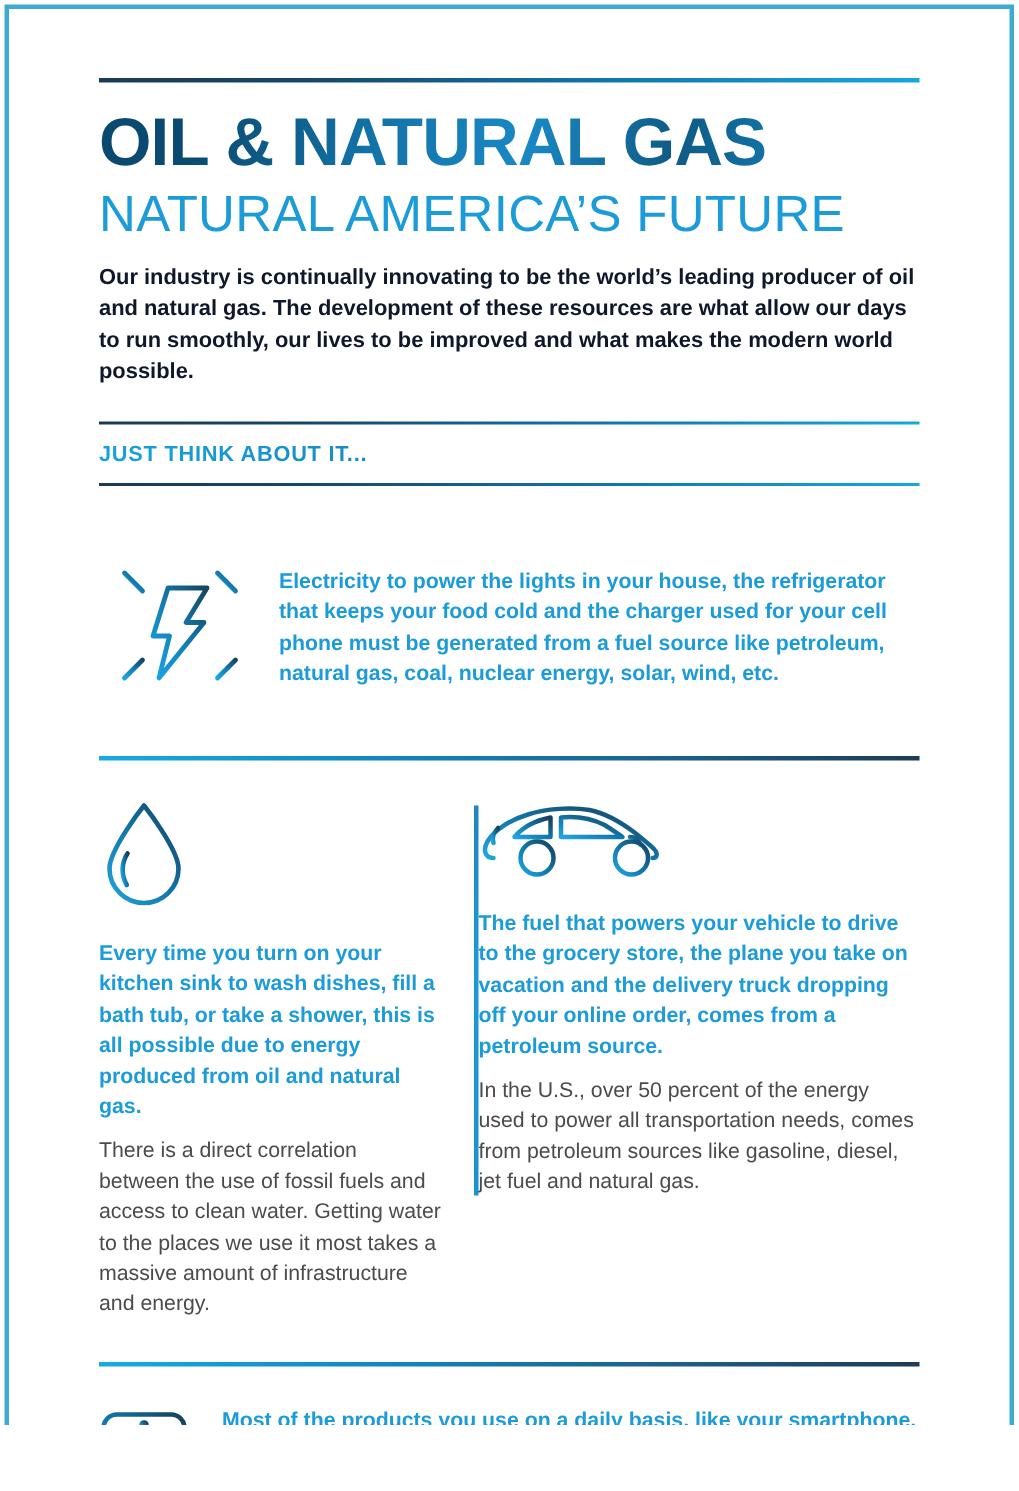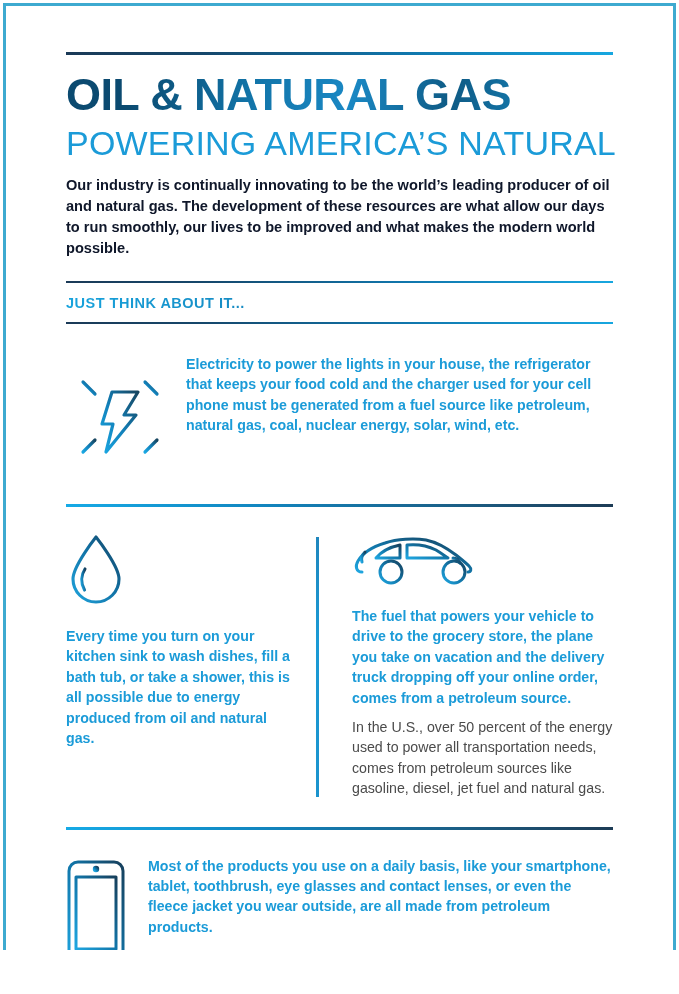--- a/index.html
+++ b/index.html
@@ -129,21 +129,21 @@
   
   .sec-electric {
     margin-top: 30px;
     display: flex;
     align-items: flex-start;
   }
   .sec-electric .icon-col {
     width: 120px;
     padding-top: 6px;
   }
-  .sec-electric .text-col { width: 427px; }
+  .sec-electric .text-col { width: 427px; margin-top: 24px; }
 
   .rule-2 { margin-top: 32px; }
 
   
   .two-col {
     margin-top: 26px;
     display: flex;
     position: relative;
   }
   .col-water {
@@ -153,21 +153,20 @@
   }
   .col-divider {
     width: 3px;
     background: linear-gradient(to bottom, #1f86bd 0%, #1a9ad5 40%, #1b93cd 100%);
     flex: 0 0 3px;
     margin-top: 4px;
     height: 260px;
   }
   .col-car {
     width: 294px;
-    padding-left: 33px;
     box-sizing: border-box;
   }
   .drop-icon-wrap { margin-bottom: 21px; }
   .car-icon-wrap { margin-bottom: 17px; }
 
   .rule-3 { margin-top: 28px; }
 
   
   .sec-phone {
     margin-top: 26px;
@@ -187,21 +186,21 @@
 
 <div id="page">
 
   <div class="page-border"></div>
 
   <div class="content">
 
     <div class="rule dark-to-light head-rule"></div>
 
     <h1 class="title">OIL &amp; NATURAL GAS</h1>
-    <h2 class="subtitle">POWERING AMERICA’S NATURAL</h2>
+    <h2 class="subtitle">NATURAL AMERICA’S FUTURE</h2>
     <p class="intro">Our industry is continually innovating to be the world’s leading producer of oil and natural gas. The development of these resources are what allow our days to run smoothly, our lives to be improved and what makes the modern world possible.</p>
 
     <div class="jtai-wrap">
       <div class="rule dark-to-light thin"></div>
       <div class="jtai-label">JUST THINK ABOUT IT...</div>
       <div class="rule dark-to-light thin"></div>
     </div>
 
     <div class="block sec-electric">
       <div class="icon-col">
@@ -249,20 +248,21 @@
                   <stop offset="55%" stop-color="#1171a4"></stop>
                   <stop offset="100%" stop-color="#153e5c"></stop>
                 </linearGradient>
               </defs>
               <path d="M30 4 C30 4 53 33 53 46 C53 58.7 42.7 69 30 69 C17.3 69 7 58.7 7 46 C7 33 30 4 30 4 Z" fill="none" stroke="url(#gDrop)" stroke-width="3.1" stroke-linejoin="round"></path>
               <path d="M19 36 C15 42 14.5 50 18.5 57" fill="none" stroke="url(#gDrop)" stroke-width="3.1" stroke-linecap="round"></path>
             </svg>
           </span>
         </div>
         <p class="lead">Every time you turn on your kitchen sink to wash dishes, fill a bath tub, or take a shower, this is all possible due to energy produced from oil and natural gas.</p>
+        <p class="sub">There is a direct correlation between the use of fossil fuels and access to clean water. Getting water to the places we use it most takes a massive amount of infrastructure and energy.</p>
       </div>
 
       <div class="col-divider"></div>
 
       <div class="col-car">
         <div class="car-icon-wrap">
           <span>
             <svg width="126" height="56" viewBox="0 0 126 56">
               <defs>
                 <linearGradient id="gCar" x1="0" y1="1" x2="1" y2="0">

